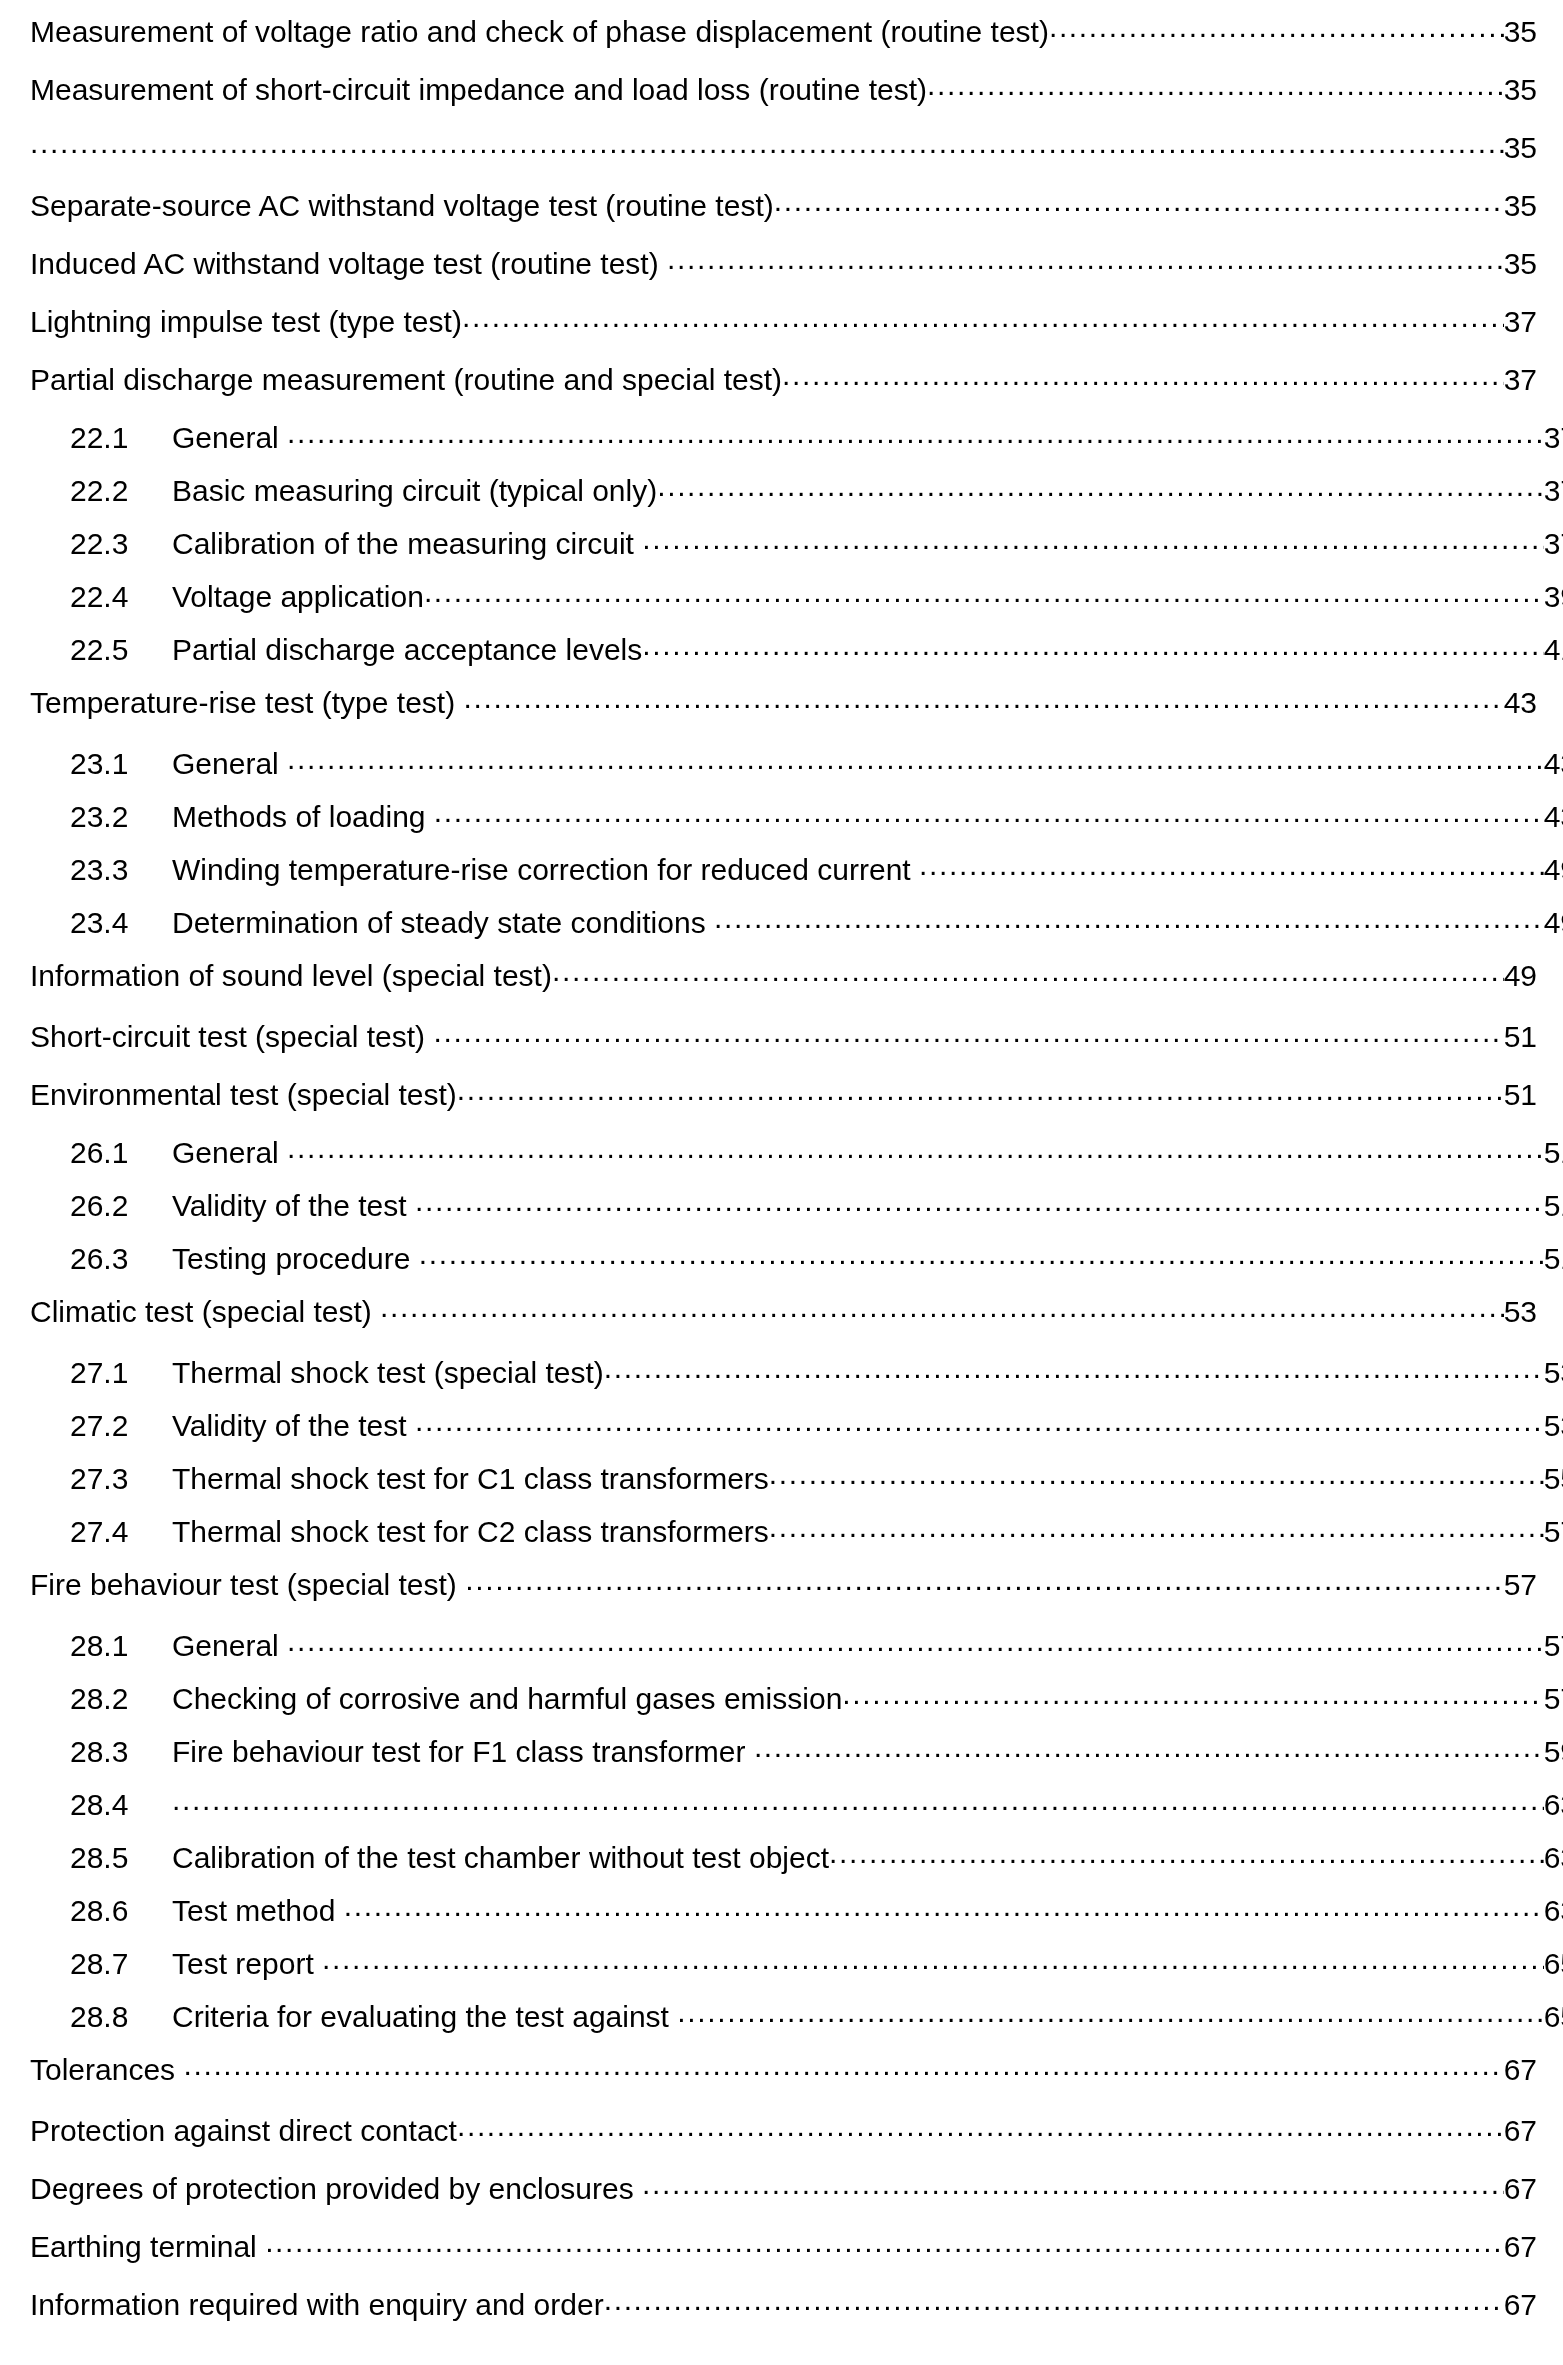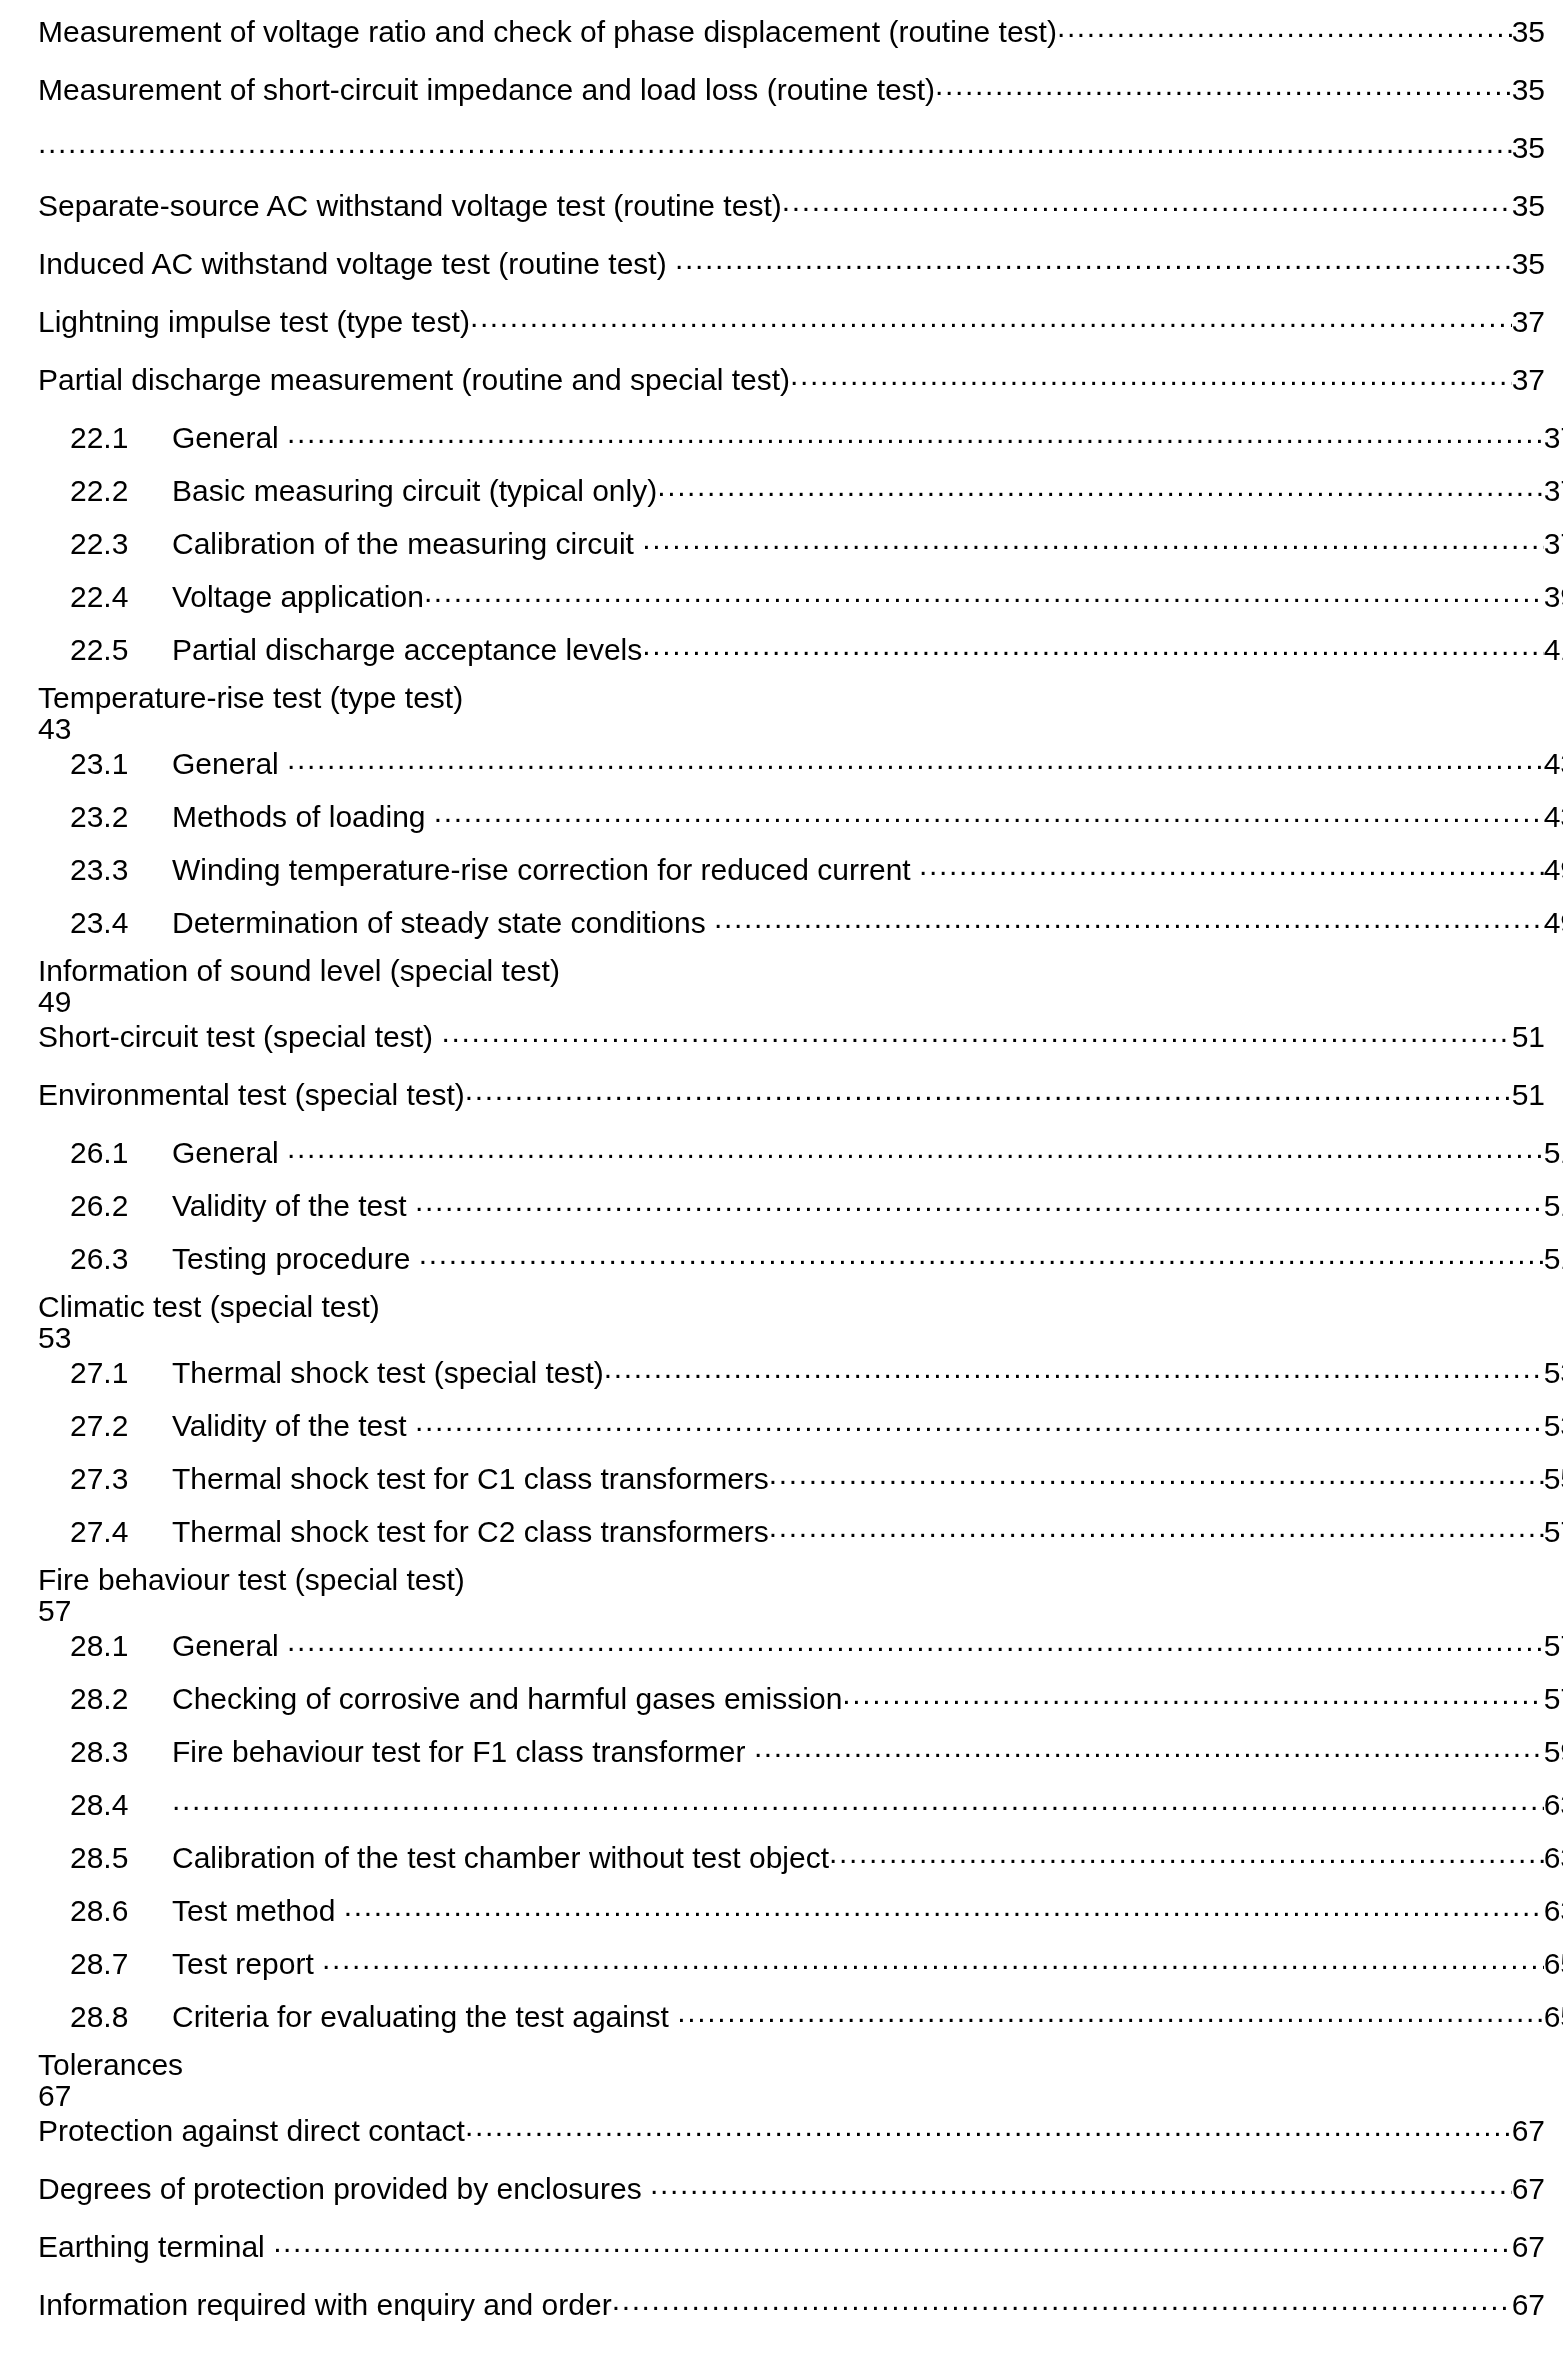--- a/index.html
+++ b/index.html
@@ -29,23 +29,23 @@
     display: flex;
     align-items: baseline;
     width: 100%;
     font-size: 30px;
     line-height: 1;
     white-space: nowrap;
     overflow: hidden;
   }
 
   
-  .toc-entry.lvl1 { height: 58px; margin-left: 8px; }
+  .toc-entry.lvl1 { height: 58px; }
   .toc-entry.lvl2 { height: 53px; margin-left: 40px; }
-  .toc-entry.lvl1.after-sub { height: 61px; flex-direction: column; }
+  .toc-entry.lvl1.after-sub { height: 61px; }
 
   
   .entry-num {
     flex: 0 0 auto;
     width: 102px;
     text-align: left;
   }
 
   .entry-title {
     flex: 0 0 auto;

